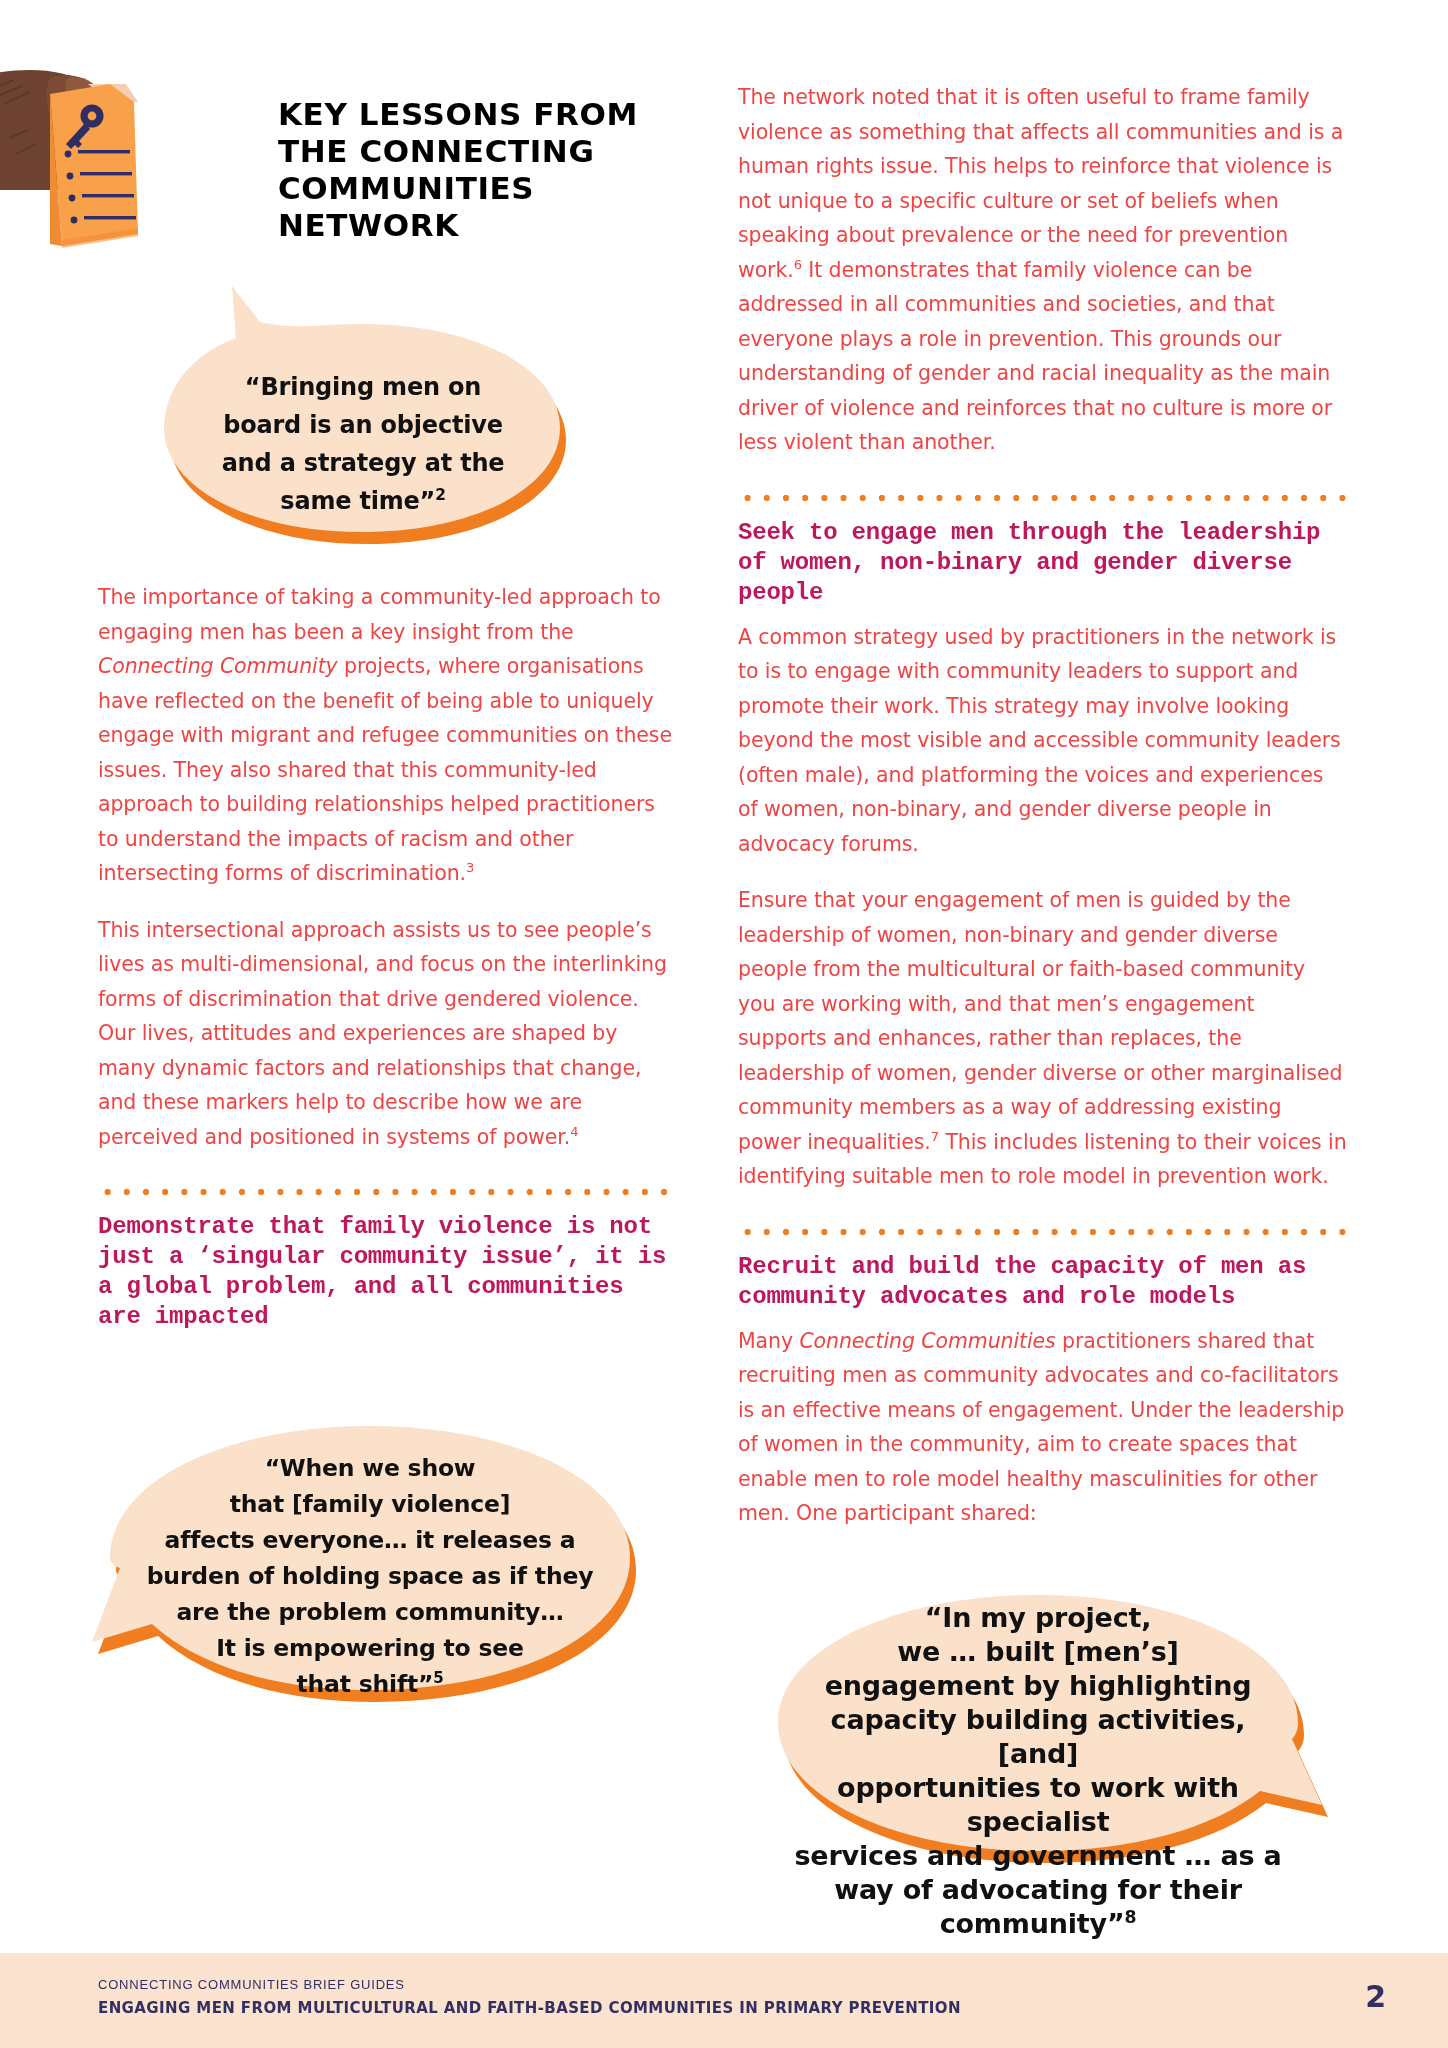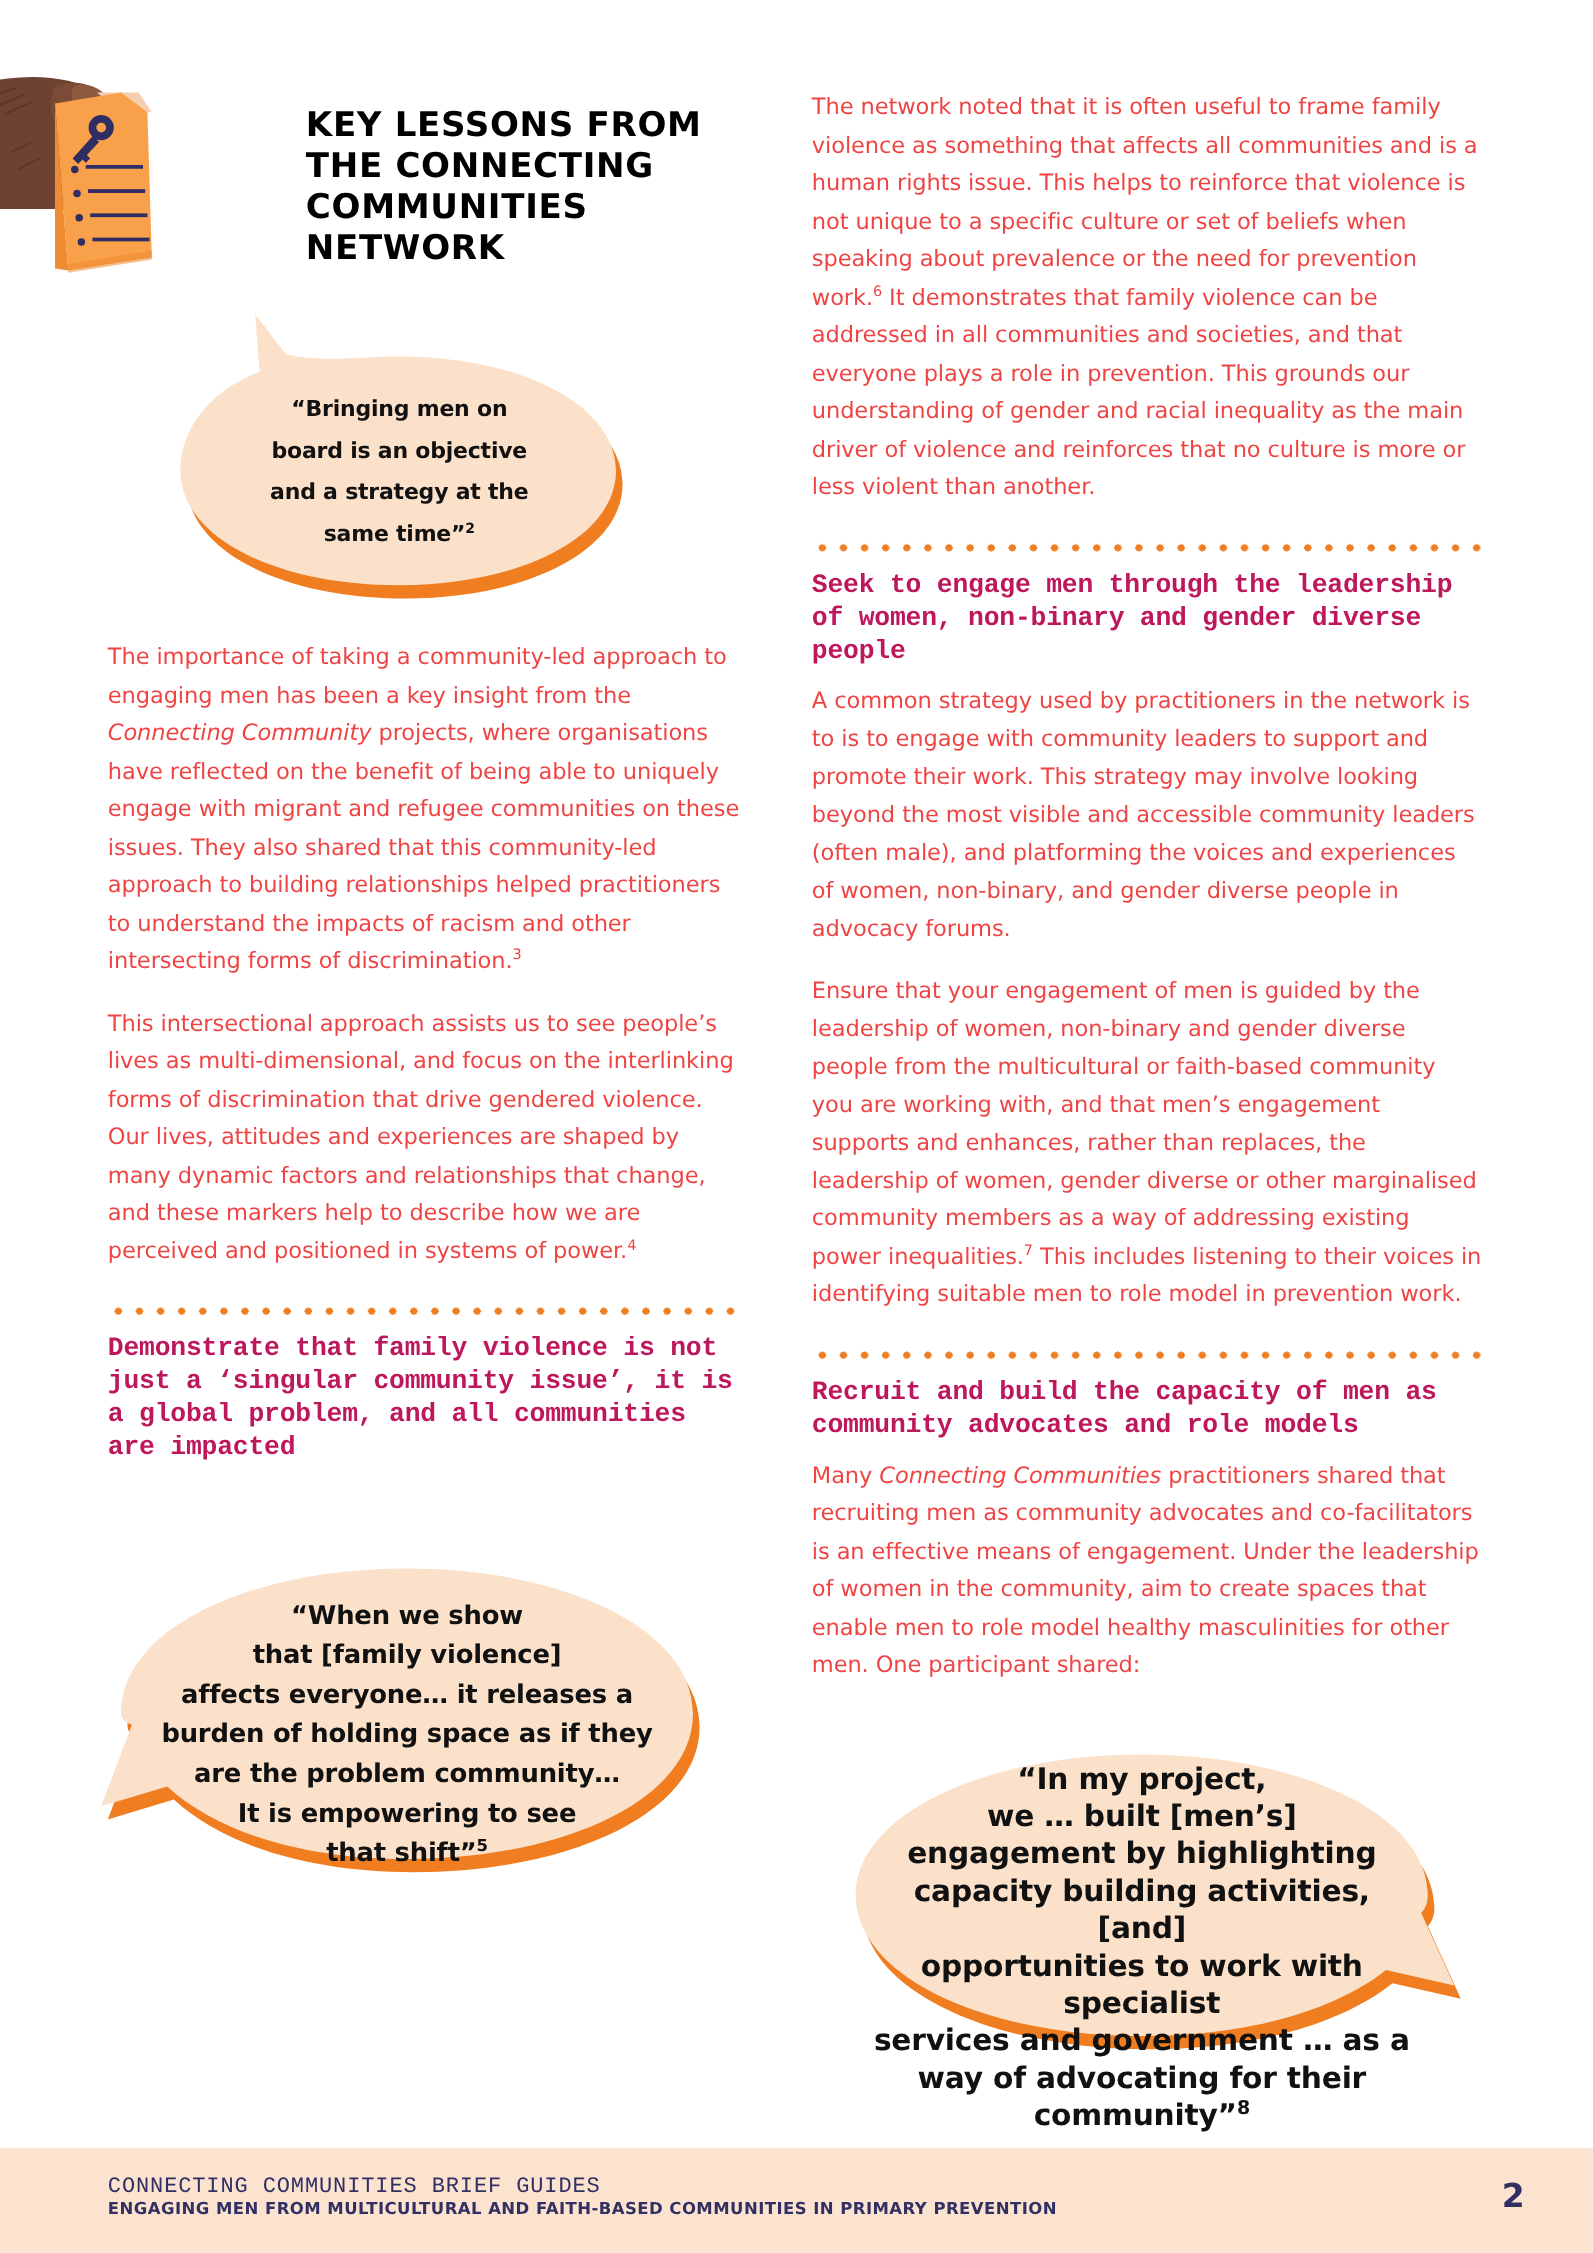--- a/index.html
+++ b/index.html
@@ -77,23 +77,23 @@
     letter-spacing:-0.2px;
   }
 
   
   .footer {
     position:absolute; left:0; bottom:0; width:1448px; height:95px;
     background:#fbe3cf;
   }
   .footer-l1 {
     position:absolute; left:98px; top:24px;
-    color:#322f63; font-size:20px; font-weight:400;
+    color:#322f63; font-size:13px; font-weight:400;
     letter-spacing:0.8px;
-    font-family:Liberation Mono, monospace;
+    font-family:Liberation Sans, sans-serif;
   }
   .footer-l2 {
     position:absolute; left:98px; top:46px;
     color:#322f63; font-size:15px; font-weight:700;
     letter-spacing:0.4px;
     font-family:"DejaVu Sans", sans-serif;
   }
   .page-num {
     position:absolute; right:62px; top:26px;
     color:#322f63; font-size:30px; font-weight:700;
@@ -152,21 +152,21 @@
 
   <div class="col-left">
 
     <div style="height:180px"></div>
 
     <div class="bubble-outer" style="left:0; top:0; position:relative; width:420px; height:300px; margin-left:50px;">
       <svg width="420" height="300" viewBox="0 0 420 300" xmlns="http://www.w3.org/2000/svg">
         <path d="M112,62 L84,26 L88,78 C40,96 16,132 16,168 C16,228 102,272 214,272 C326,272 412,228 412,168 C412,108 326,64 214,64 C178,64 144,70 112,62 Z" fill="#f07d1f" transform="translate(6,12)"></path>
         <path d="M112,62 L84,26 L88,78 C40,96 16,132 16,168 C16,228 102,272 214,272 C326,272 412,228 412,168 C412,108 326,64 214,64 C178,64 144,70 112,62 Z" fill="#fbe0ca"></path>
       </svg>
-      <div class="bubble-text" style="left:60px; top:92px; width:310px; font-size:20px; line-height:38px;">
+      <div class="bubble-text" style="left:60px; top:108px; width:310px; font-size:24px; line-height:38px;">
         <span>“Bringing men on</span><br>
         <span>board is an objective</span><br>
         <span>and a strategy at the</span><br>
         <span>same time”</span><sup>2</sup>
       </div>
     </div>
 
     <div style="height:20px"></div>
 
     <p class="body">

